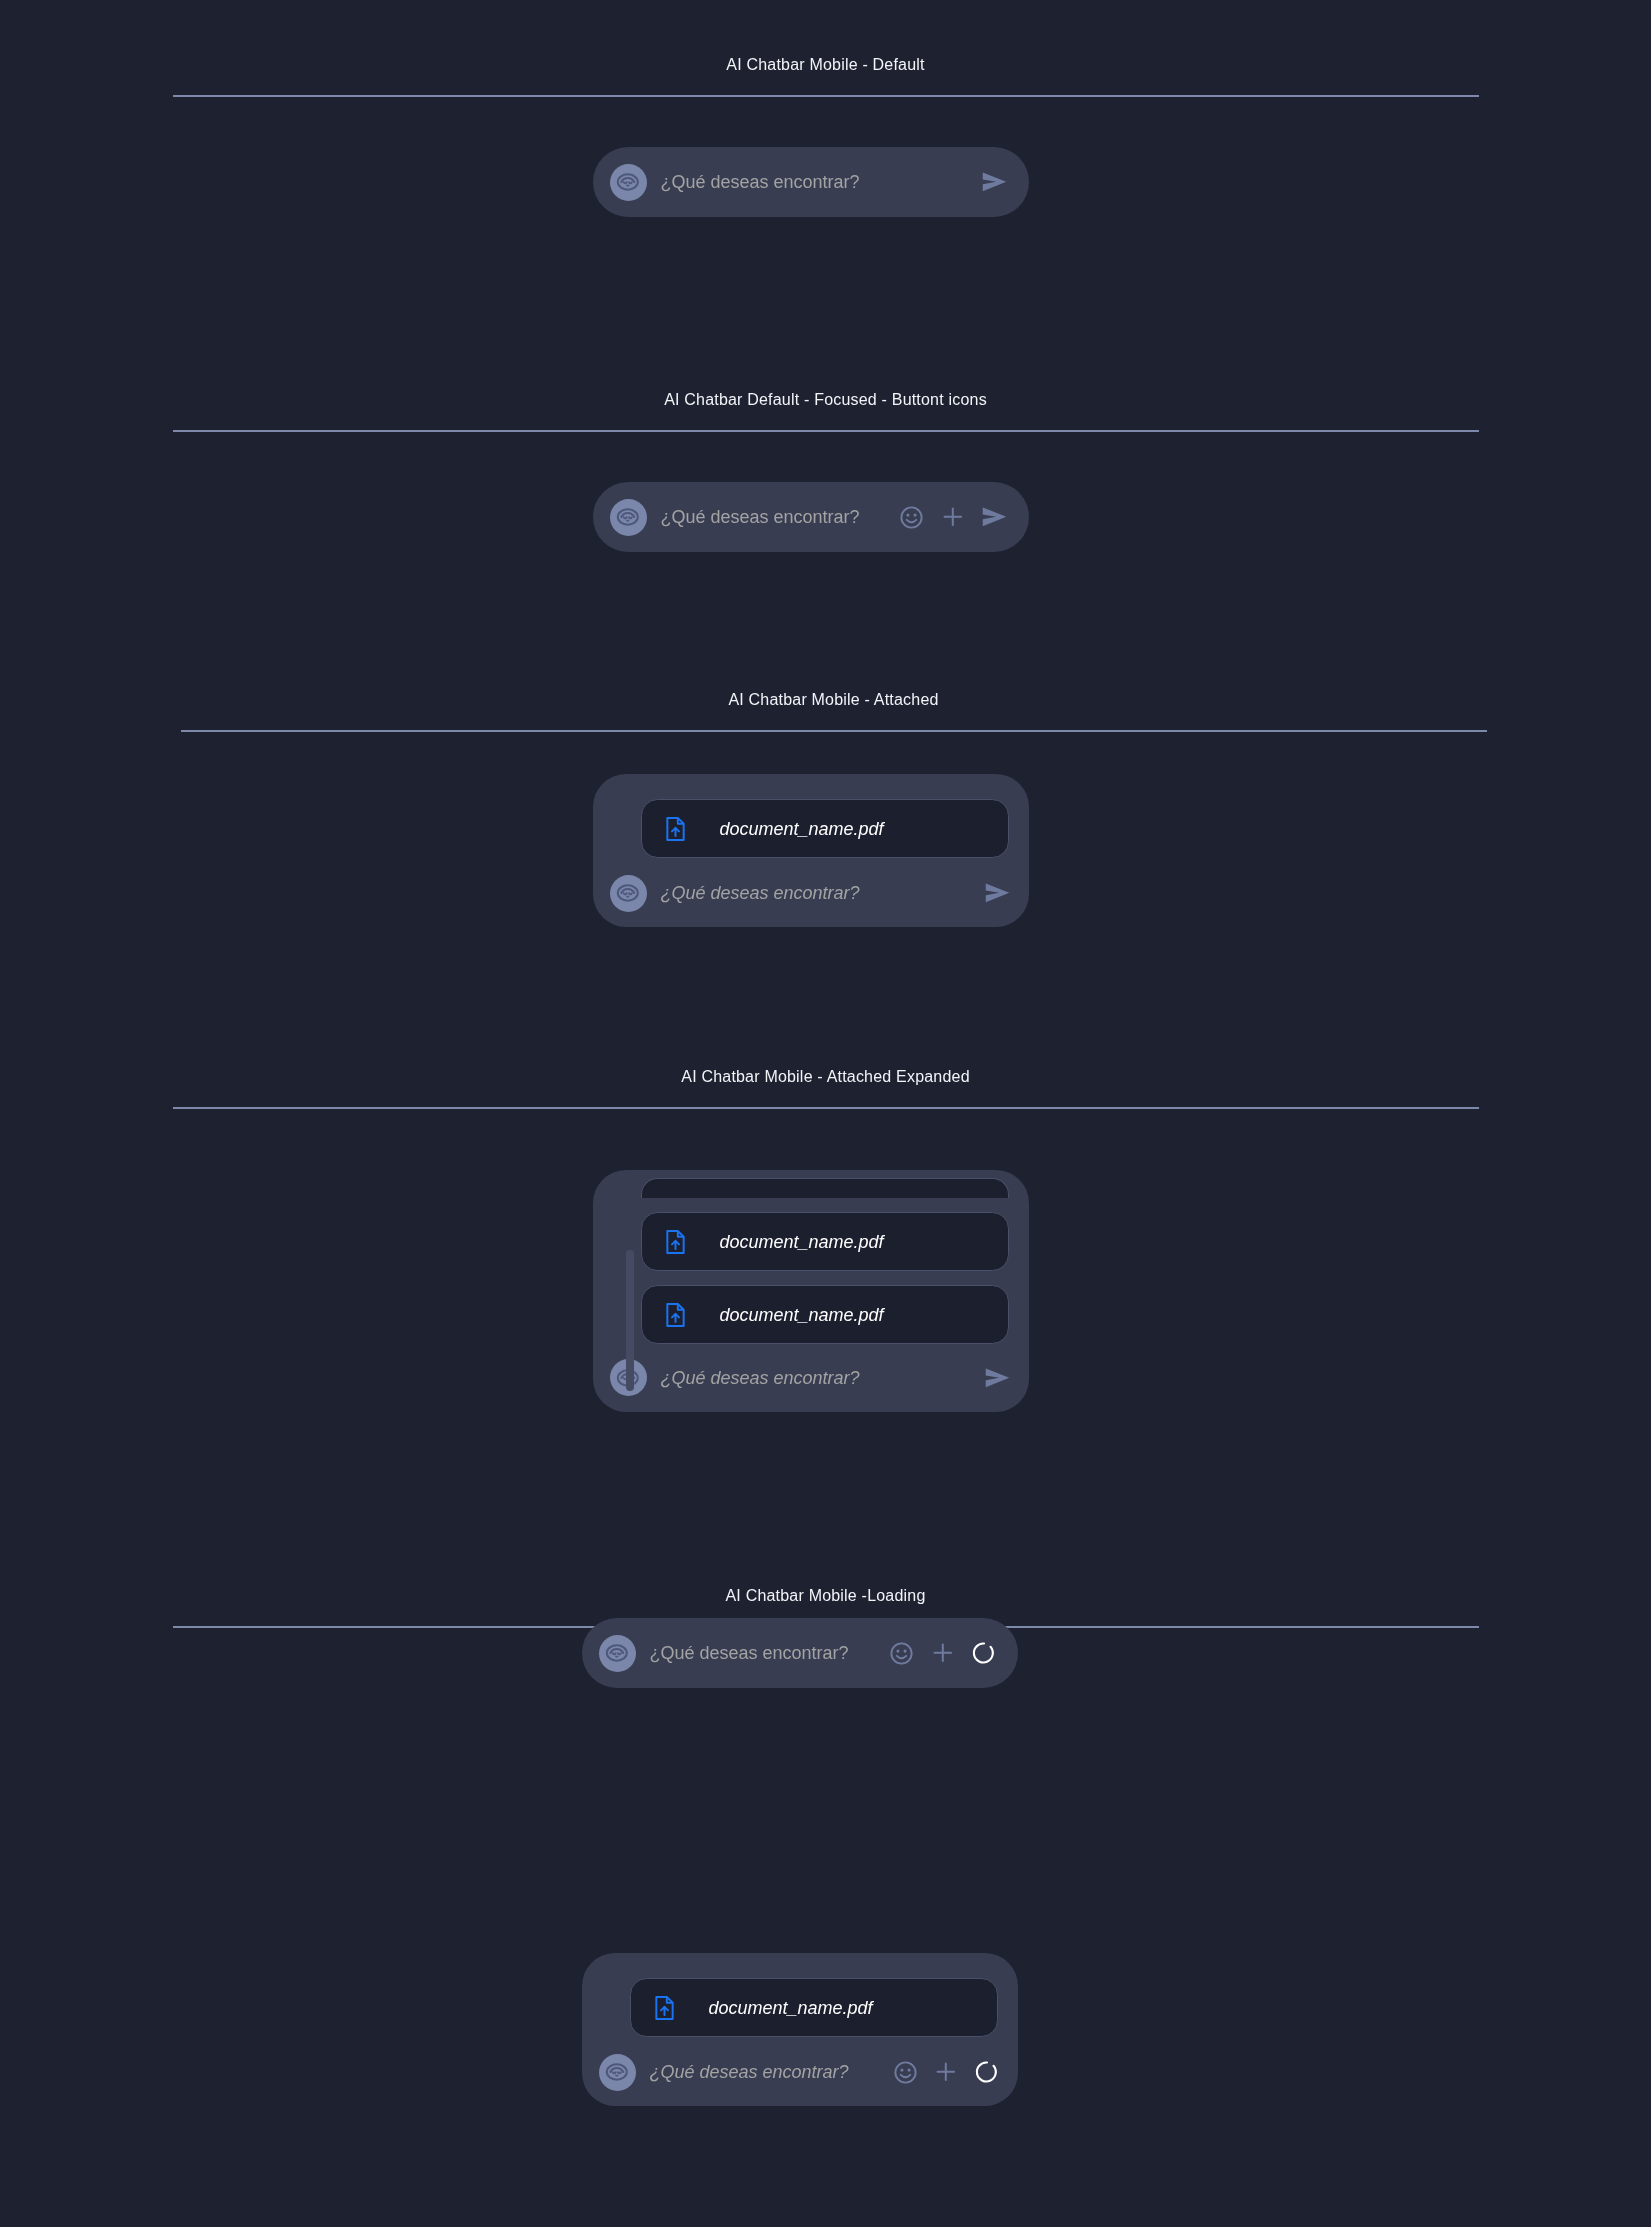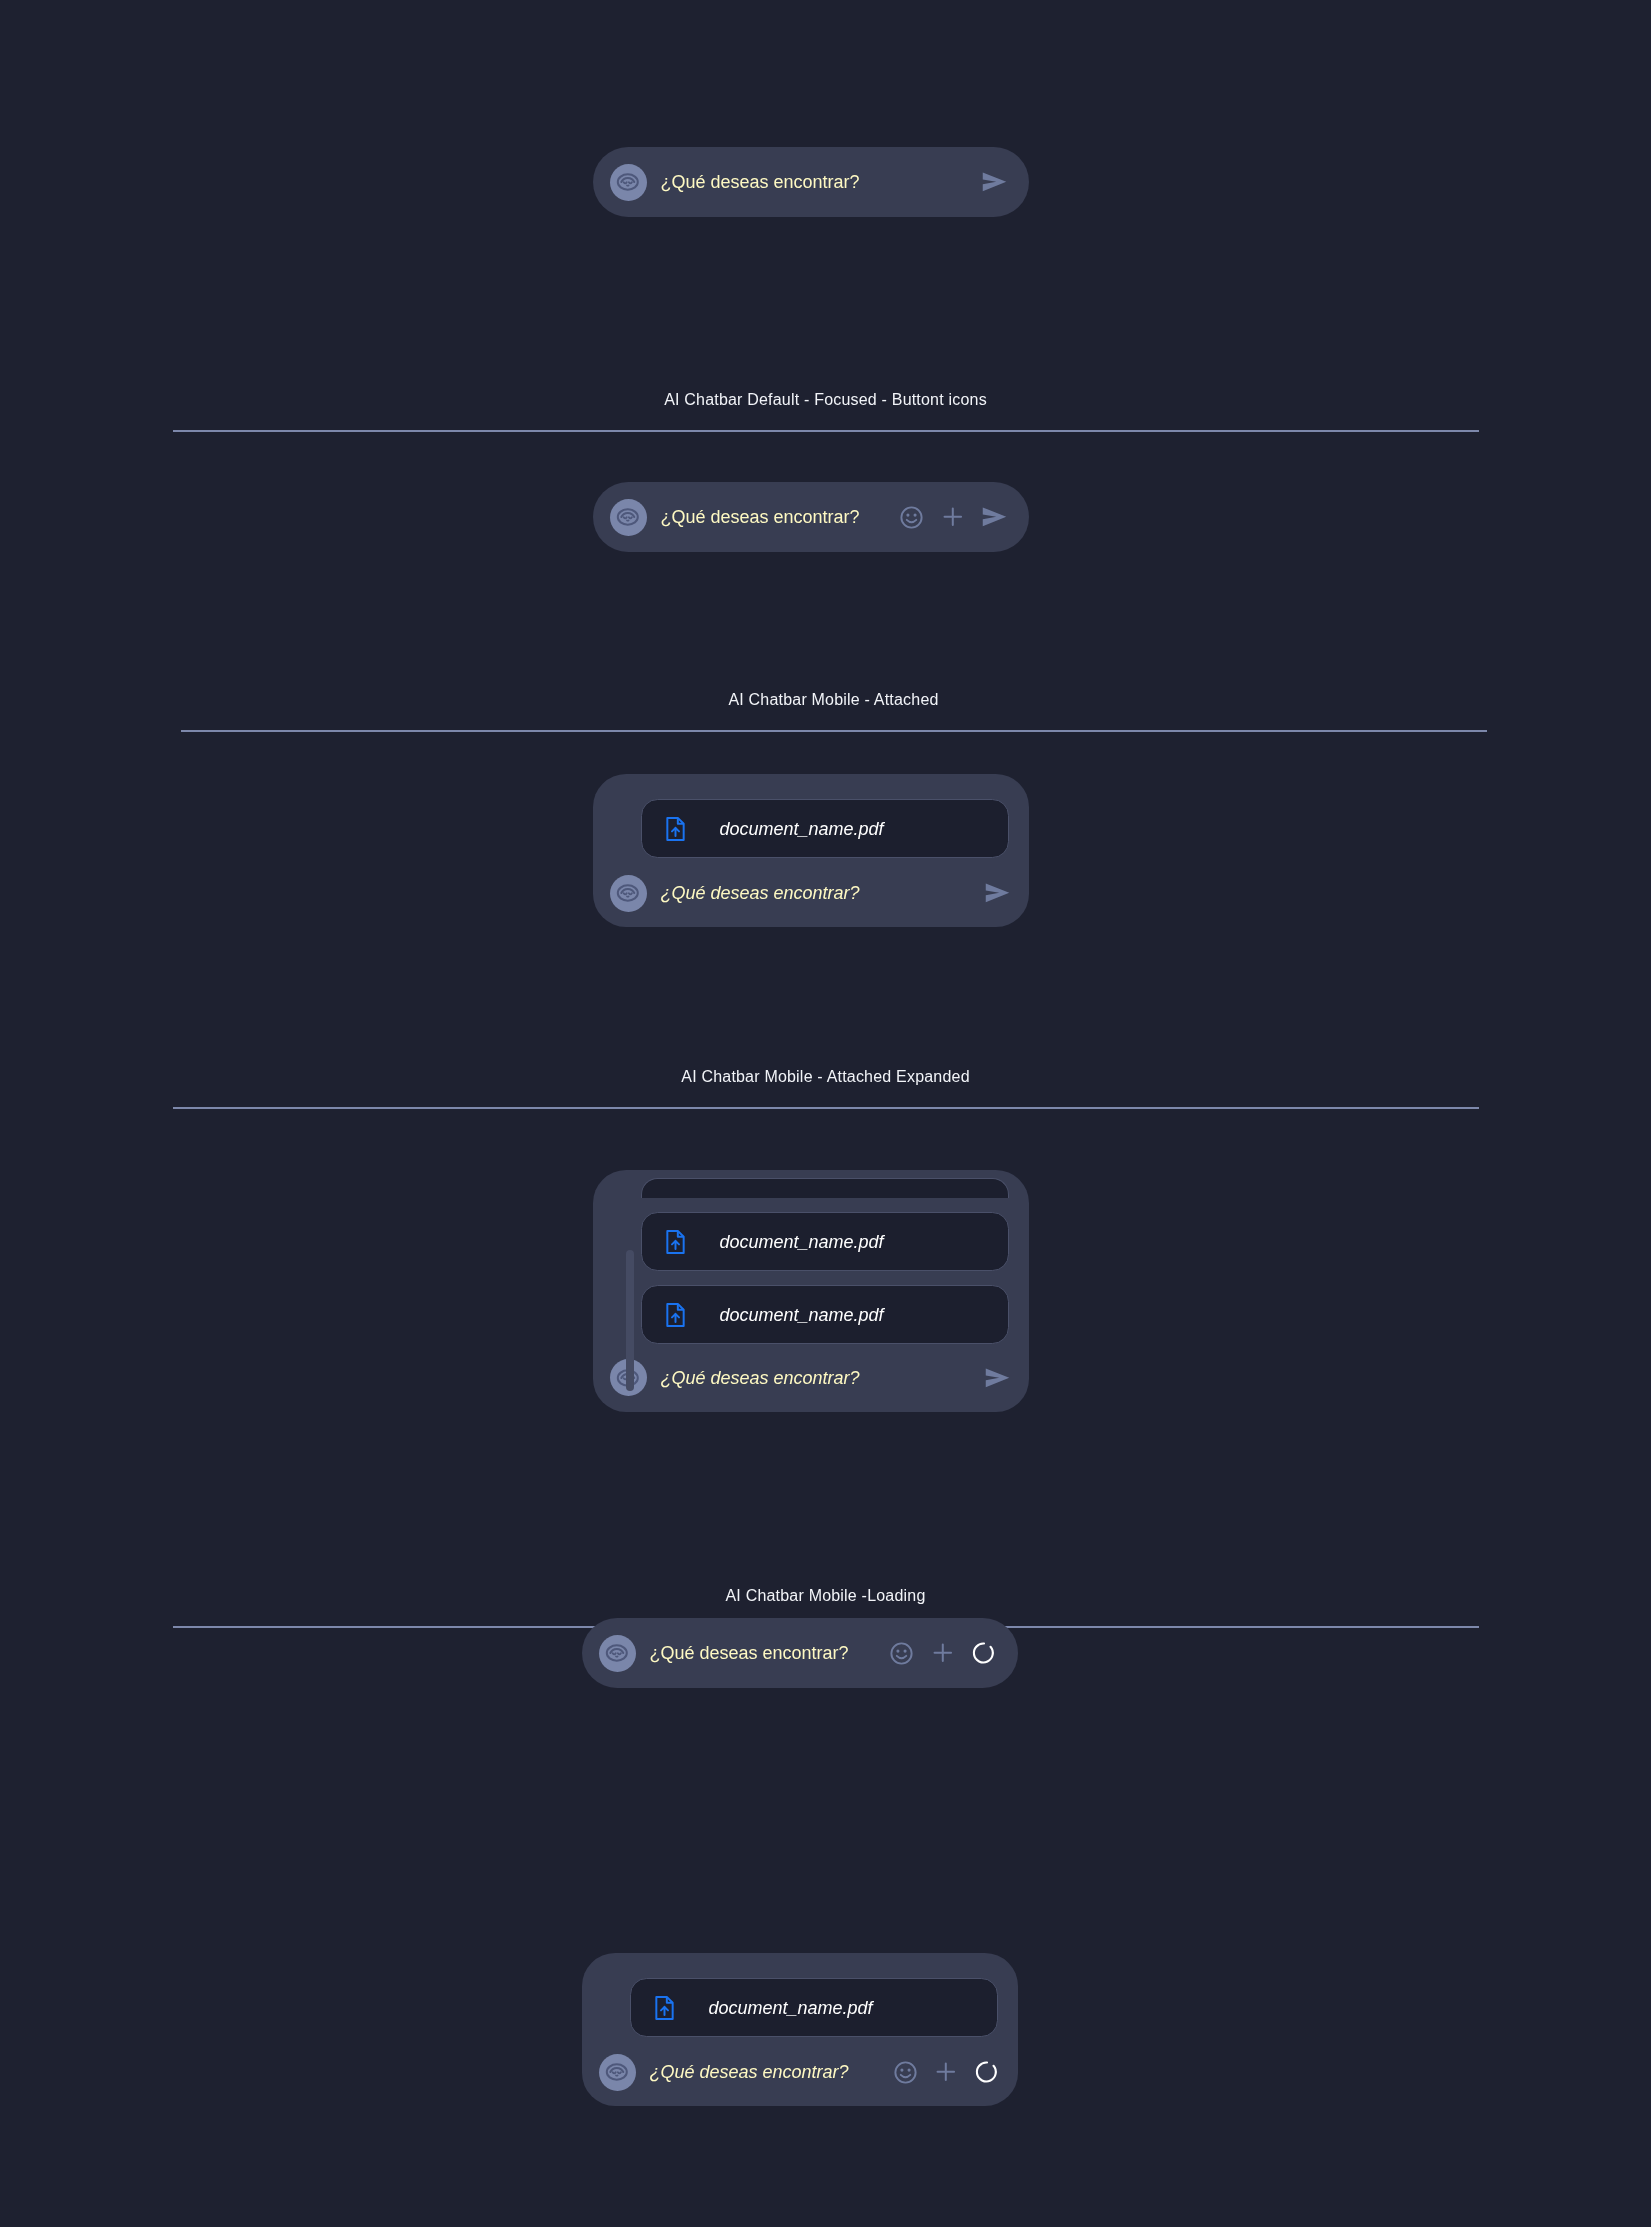--- a/index.html
+++ b/index.html
@@ -76,21 +76,21 @@
     height: 37px;
     border-radius: 50%;
     background: #7a86aa;
     display: flex;
     align-items: center;
     justify-content: center;
   }
 
   .placeholder {
     flex: 1 1 auto;
-    color: #fef9c3;
+    color: #a3a3a3;
     font-size: 18px;
     line-height: 1;
     white-space: nowrap;
     margin-left: 14px;
   }
 
   .actions {
     flex: 0 0 auto;
     display: flex;
     align-items: center;
@@ -158,20 +158,24 @@
   }
 
   
   .spinner { display:block; }
 </style>
 </head>
 <body>
 
 <div class="page">
 
+  <div class="section" style="top:57px;">
+    <div class="section-title">AI Chatbar Mobile - Default</div>
+    <div class="section-divider"></div>
+  </div>
 
   <div class="chatbar-wrap" style="left:593px; top:147px; width:436px;">
     <div class="chatbar pill" style="padding:0 21px 0 16.5px;">
       <div class="input-row">
         <span class="bot-avatar">
           <svg width="23.6" height="20" viewBox="0 0 40 34">
             <ellipse cx="20" cy="17" rx="17" ry="13" fill="none" stroke="#4e587b" stroke-width="3.4"></ellipse>
             <path d="M9 17 q3 -7 11 -7 q8 0 11 7" fill="none" stroke="#4e587b" stroke-width="3.4" stroke-linecap="round"></path>
             <path d="M13 17.5 q2.6 4 5.2 0" fill="none" stroke="#4e587b" stroke-width="3" stroke-linecap="round"></path>
             <path d="M21.8 17.5 q2.6 4 5.2 0" fill="none" stroke="#4e587b" stroke-width="3" stroke-linecap="round"></path>

